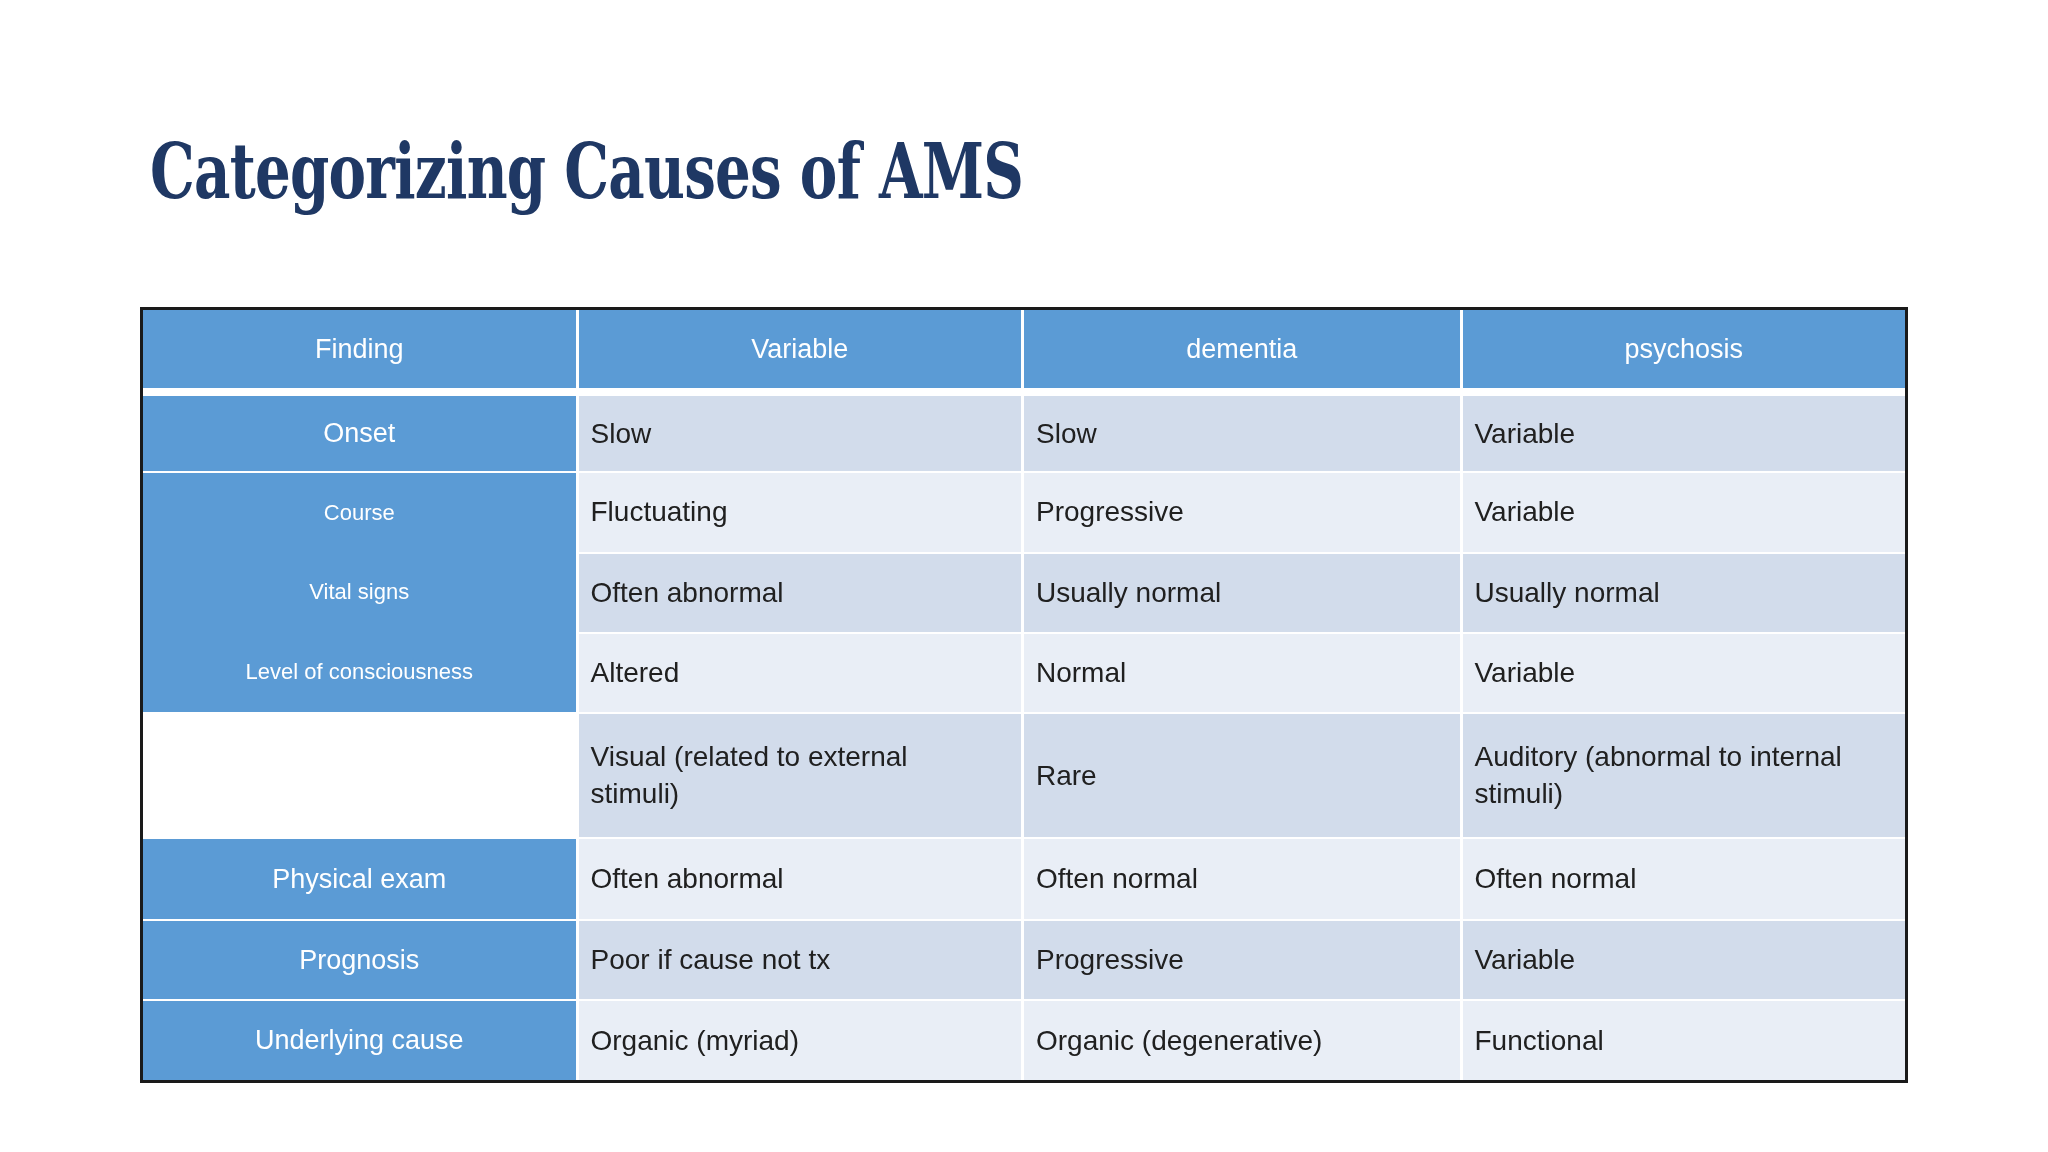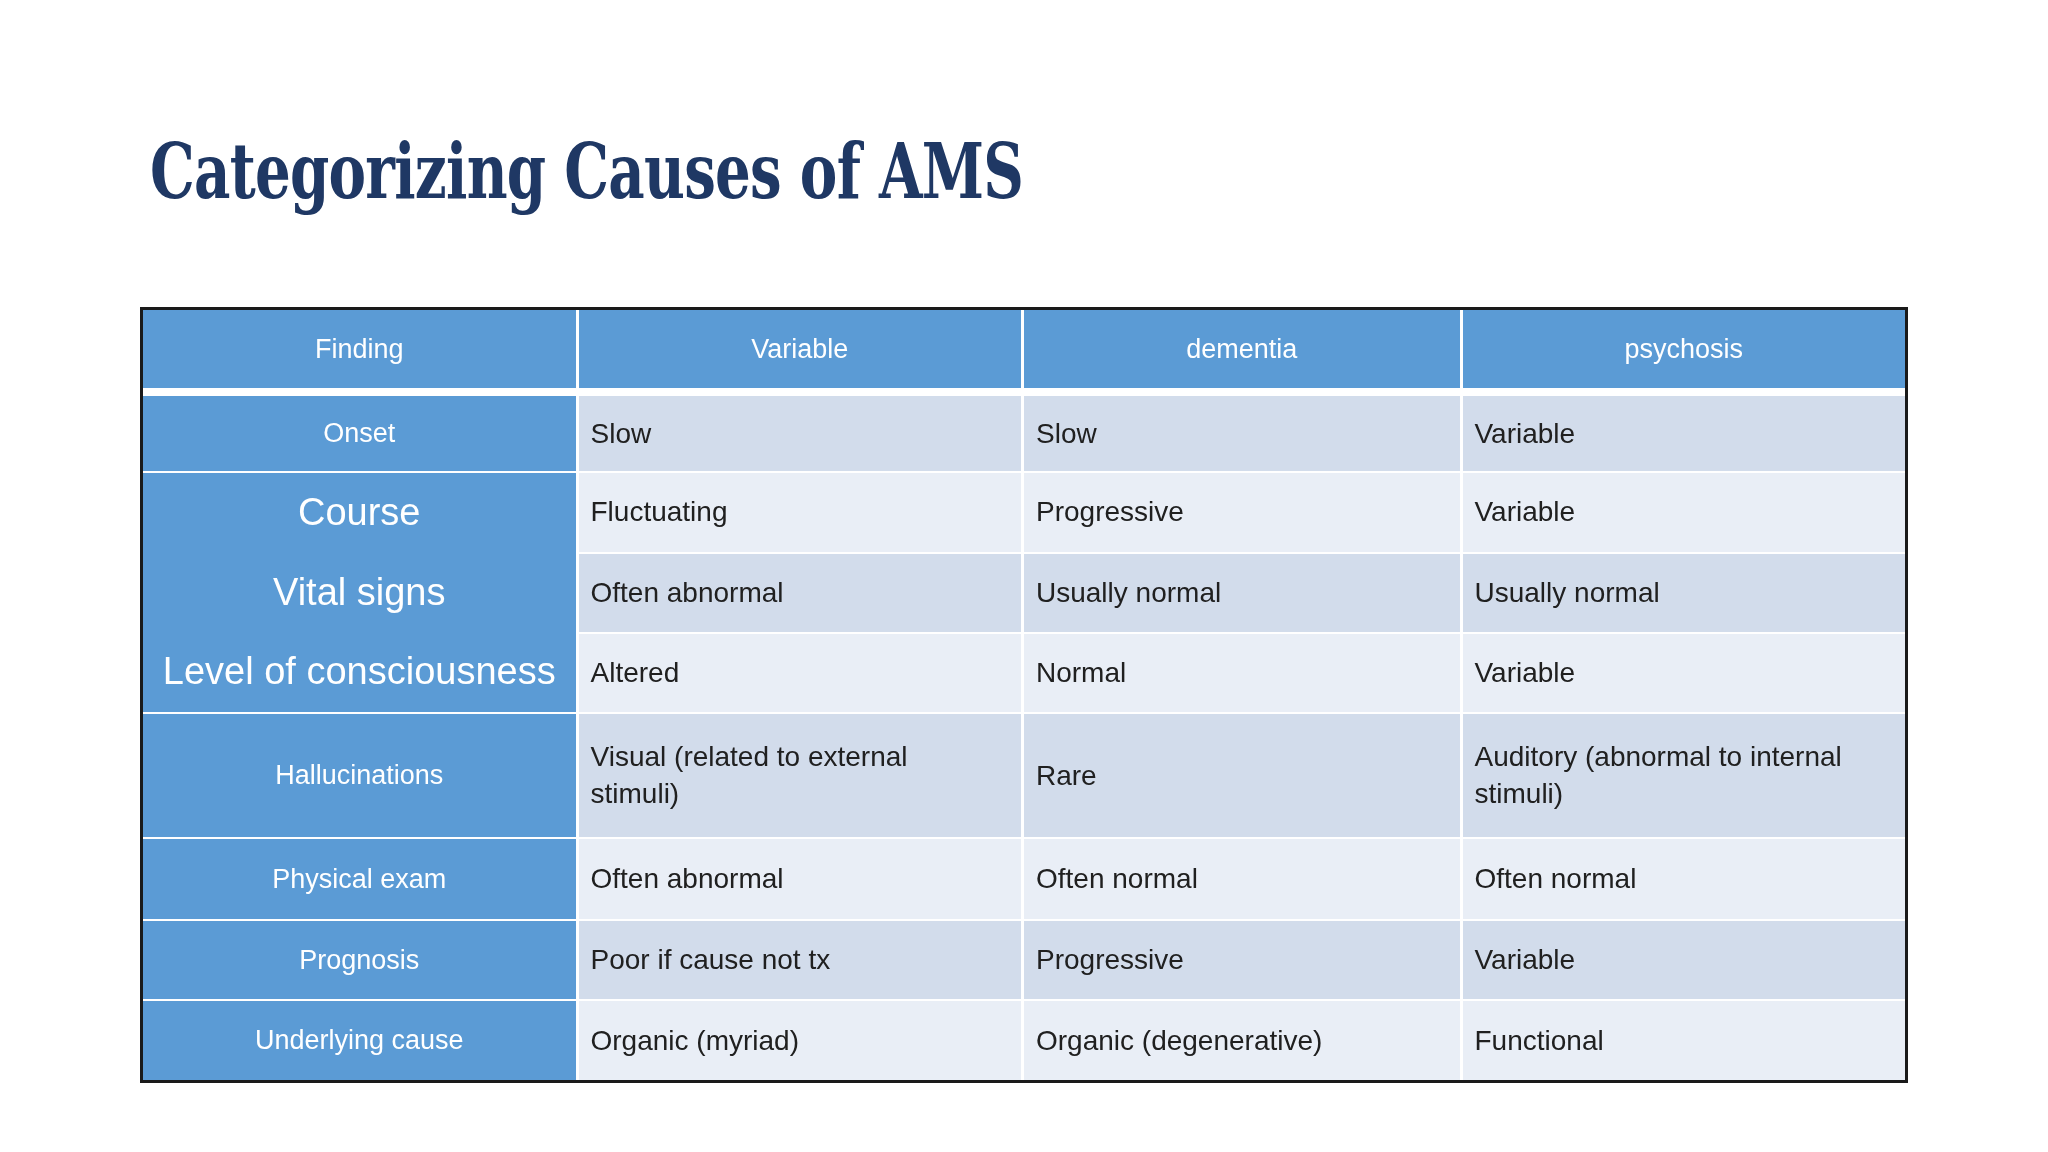--- a/index.html
+++ b/index.html
@@ -77,21 +77,21 @@
 
   .label-merged {
     grid-column: 1;
     grid-row: 2 / span 3;
     background: #5B9BD5;
     color: #ffffff;
     display: flex;
     flex-direction: column;
     border-right: 3px solid #ffffff;
     border-bottom: 2px solid #ffffff;
-    font-size: 38px;
+    font-size: 22px;
   }
   .label-merged .sub-label {
     flex: 1 1 0;
     display: flex;
     align-items: center;
     justify-content: center;
     text-align: center;
   }
 
   .data-cell {
@@ -152,21 +152,20 @@
       <div class="cell c4 r2 data-cell row-light">Variable</div>
 
       <div class="cell c2 r3 data-cell row-dark">Often abnormal</div>
       <div class="cell c3 r3 data-cell row-dark">Usually normal</div>
       <div class="cell c4 r3 data-cell row-dark">Usually normal</div>
 
       <div class="cell c2 r4 data-cell row-light">Altered</div>
       <div class="cell c3 r4 data-cell row-light">Normal</div>
       <div class="cell c4 r4 data-cell row-light">Variable</div>
 
-      <div class="cell c1 r5 label-cell">Hallucinations</div>
       <div class="cell c2 r5 data-cell row-dark">Visual (related to external stimuli)</div>
       <div class="cell c3 r5 data-cell row-dark">Rare</div>
       <div class="cell c4 r5 data-cell row-dark">Auditory (abnormal to internal stimuli)</div>
 
       <div class="cell c1 r6 label-cell">Physical exam</div>
       <div class="cell c2 r6 data-cell row-light">Often abnormal</div>
       <div class="cell c3 r6 data-cell row-light">Often normal</div>
       <div class="cell c4 r6 data-cell row-light">Often normal</div>
 
       <div class="cell c1 r7 label-cell">Prognosis</div>

